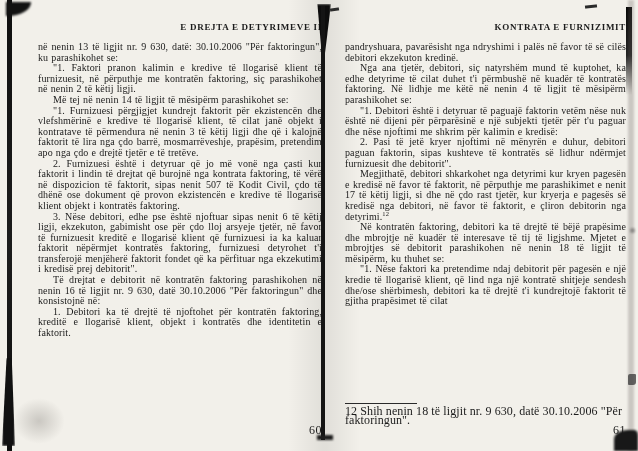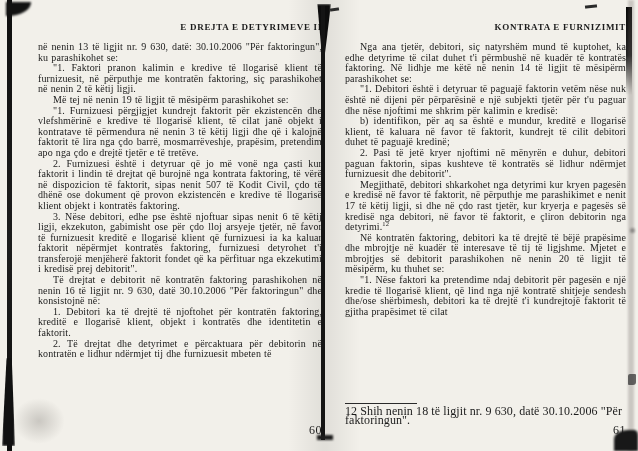--- a/index.html
+++ b/index.html
@@ -87,42 +87,41 @@
 
 <div class="scan">
 
   <div class="gutter-shade art"></div>
 
   <div class="page page-left">
     <div class="running-head">E DREJTA E DETYRIMEVE II</div>
     <div class="body">
       <p>në nenin 13 të ligjit nr. 9 630, datë: 30.10.2006 "Për faktoringun", ku parashikohet se:</p>
       <p class="ind">"1. Faktori pranon kalimin e kredive të llogarisë klient të furnizuesit, në përputhje me kontratën faktoring, siç parashikohet në nenin 2 të këtij ligji.</p>
-      <p class="ind">Më tej në nenin 19 të ligjit të mësipërm parashikohet se:</p>
+      <p class="ind">Më tej në nenin 14 të ligjit të mësipërm parashikohet se:</p>
       <p class="ind">"1. Furnizuesi përgjigjet kundrejt faktorit për ekzistencën dhe vlefshmërinë e kredive të llogarisë klient, të cilat janë objekt i kontratave të përmendura në nenin 3 të këtij ligji dhe që i kalojnë faktorit të lira nga çdo barrë, mosmarrëveshje, prapësim, pretendim apo nga çdo e drejtë tjetër e të tretëve.</p>
       <p class="ind">2. Furnizuesi është i detyruar që jo më vonë nga çasti kur faktorit i lindin të drejtat që burojnë nga kontrata faktoring, të vërë në dispozicion të faktorit, sipas nenit 507 të Kodit Civil, çdo të dhënë ose dokument që provon ekzistencën e kredive të llogarisë klient objekt i kontratës faktoring.</p>
       <p class="ind">3. Nëse debitori, edhe pse është njoftuar sipas nenit 6 të këtij ligji, ekzekuton, gabimisht ose për çdo lloj arsyeje tjetër, në favor të furnizuesit kreditë e llogarisë klient që furnizuesi ia ka kaluar faktorit nëpërmjet kontratës faktoring, furnizuesi detyrohet t'i transferojë menjëherë faktorit fondet që ka përfituar nga ekzekutimi i kredisë prej debitorit".</p>
       <p class="ind">Të drejtat e debitorit në kontratën faktoring parashikohen në nenin 16 të ligjit nr. 9 630, datë 30.10.2006 "Për faktoringun" dhe konsistojnë në:</p>
       <p class="ind">1. Debitori ka të drejtë të njoftohet për kontratën faktoring, kreditë e llogarisë klient, objekt i kontratës dhe identitetin e faktorit.</p>
-      <p class="ind">2. Të drejtat dhe detyrimet e përcaktuara për debitorin në kontratën e lidhur ndërmjet tij dhe furnizuesit mbeten të</p>
     </div>
     <div class="pageno">60</div>
   </div>
 
   <div class="page page-right">
     <div class="running-head">KONTRATA E FURNIZIMIT</div>
     <div class="body">
-      <p class="ind">Nga ana tjetër, debitori, siç natyrshëm mund të kuptohet, ka edhe detyrime të cilat duhet t'i përmbushë në kuadër të kontratës faktoring. Në lidhje me këtë në nenin 14 të ligjit të mësipërm parashikohet se:</p>
+      <p>pandryshuara, pavarësisht nga ndryshimi i palës në favor të së cilës debitori ekzekuton kredinë.</p>
+      <p class="ind">Nga ana tjetër, debitori, siç natyrshëm mund të kuptohet, ka edhe detyrime të cilat duhet t'i përmbushë në kuadër të kontratës faktoring. Në lidhje me këtë në nenin 4 të ligjit të mësipërm parashikohet se:</p>
       <p class="ind">"1. Debitori është i detyruar të paguajë faktorin vetëm nëse nuk është në dijeni për përparësinë e një subjekti tjetër për t'u paguar dhe nëse njoftimi me shkrim për kalimin e kredisë:</p>
-      <p class="ind">b) identifikon, për aq sa është e mundur, kreditë e llogarisë klient, të kaluara në favor të faktorit, kundrejt të cilit debitori duhet të paguajë kredinë;</p>
       <p class="ind">2. Pasi të jetë kryer njoftimi në mënyrën e duhur, debitori paguan faktorin, sipas kushteve të kontratës së lidhur ndërmjet furnizuesit dhe debitorit".</p>
       <p class="ind">
         <span>Megjithatë, debitori shkarkohet nga detyrimi kur kryen pagesën e kredisë në favor të faktorit, në përputhje me parashikimet e nenit 17 të këtij ligji, si dhe në çdo rast tjetër, kur kryerja e pagesës së kredisë nga debitori, në favor të faktorit, e çliron debitorin nga detyrimi.</span><sup class="fnref">12</sup>
       </p>
-      <p class="ind">Në kontratën faktoring, debitori ka të drejtë të bëjë prapësime dhe mbrojtje në kuadër të interesave të tij të ligjshme. Mjetet e mbrojtjes së debitorit parashikohen në nenin 20 të ligjit të mësipërm, ku thuhet se:</p>
+      <p class="ind">Në kontratën faktoring, debitori ka të drejtë të bëjë prapësime dhe mbrojtje në kuadër të interesave të tij të ligjshme. Mjetet e mbrojtjes së debitorit parashikohen në nenin 18 të ligjit të mësipërm, ku thuhet se:</p>
       <p class="ind">"1. Nëse faktori ka pretendime ndaj debitorit për pagesën e një kredie të llogarisë klient, që lind nga një kontratë shitjeje sendesh dhe/ose shërbimesh, debitori ka të drejtë t'i kundrejtojë faktorit të gjitha prapësimet të cilat</p>
     </div>
     <div class="footnote-block">
       <div class="fn-rule"></div>
       <div class="fn-text">12 Shih nenin 18 të ligjit nr. 9 630, datë 30.10.2006 "Për faktoringun".</div>
     </div>
     <div class="pageno">61</div>
   </div>
 
   <div class="art edge-left-line"></div>

